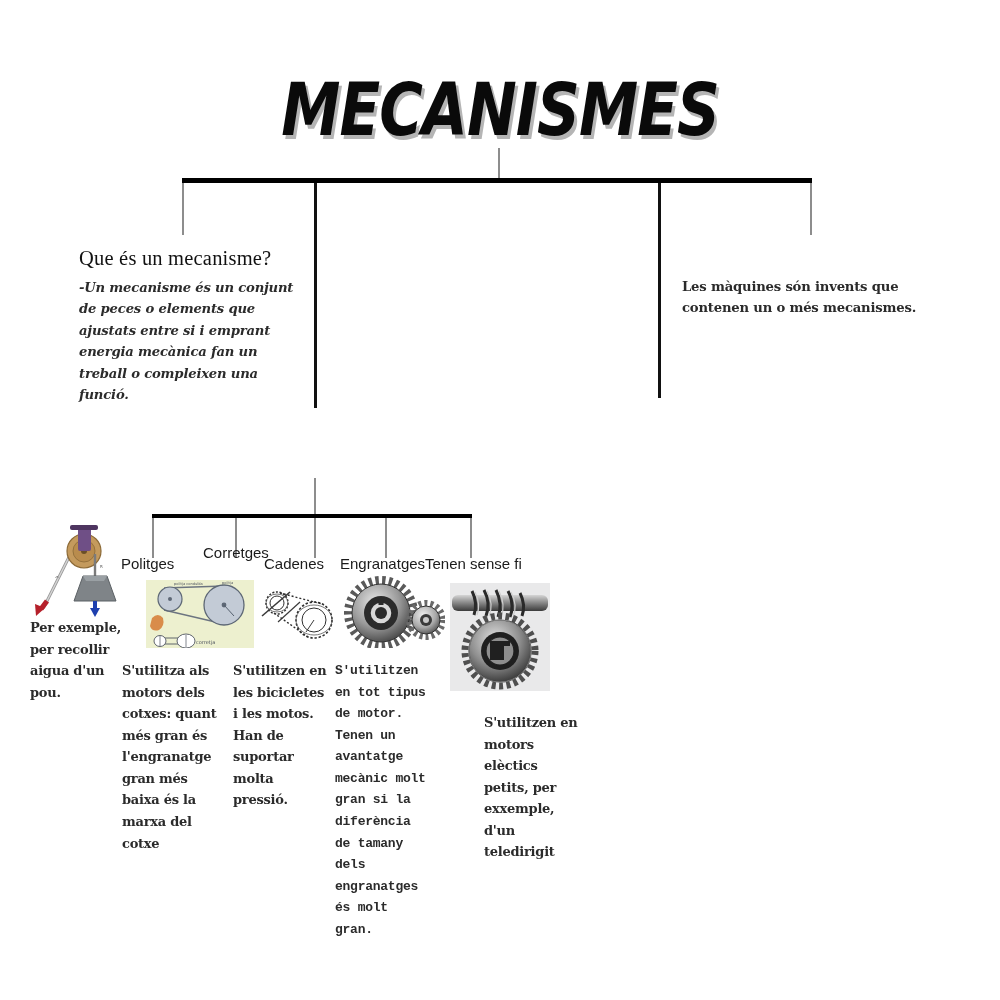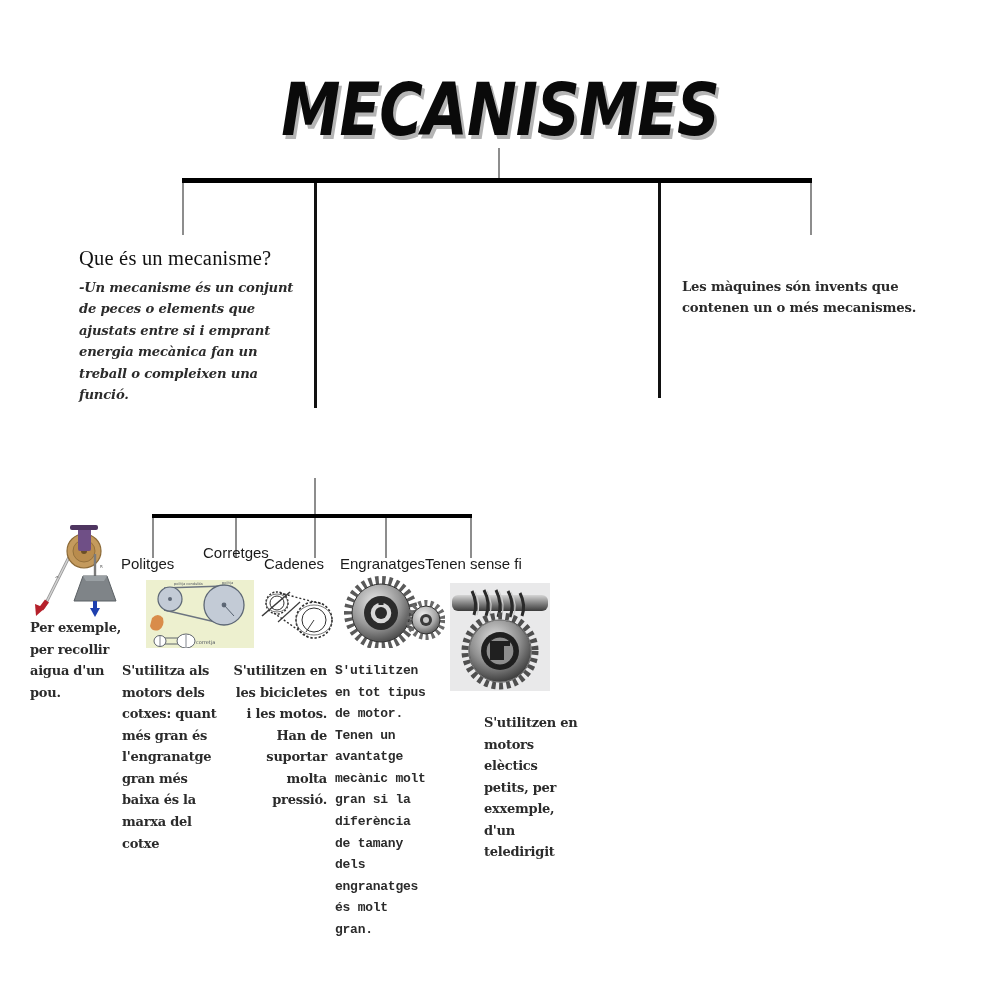--- a/index.html
+++ b/index.html
@@ -259,19 +259,19 @@
       <circle cx="50" cy="68" r="31" fill="url(#wheel)" stroke="#262626" stroke-width="1.2"></circle>
       <circle cx="50" cy="68" r="19" fill="#1f1f1f"></circle>
       <circle cx="50" cy="68" r="14" fill="#8e8e8e" stroke="#1f1f1f" stroke-width="1.2"></circle>
       <path d="M40 58 h20 v5 h-6 v14 h-14 z" fill="#202020"></path>
       <circle cx="50" cy="68" r="31" fill="none" stroke="#f2f2f2" stroke-width=".8" opacity=".5"></circle>
     </svg>
   </div>
 
   <div class="cat-desc" style="left:122px;top:660px;width:96px;">S'utilitza als motors dels cotxes: quant més gran és l'engranatge gran més baixa és la marxa del cotxe</div>
 
-  <div class="cat-desc" style="left:233px;top:660px;width:94px;text-align:right;">S'utilitzen en les bicicletes i les motos. Han de suportar molta pressió.</div>
+  <div class="cat-desc" style="left:233px;top:660px;width:94px;">S'utilitzen en les bicicletes i les motos. Han de suportar molta pressió.</div>
 
   <div class="cat-desc" style="left:335px;top:660px;width:94px;font-family:Liberation Mono, monospace;">S'utilitzen en tot tipus de motor. Tenen un avantatge mecànic molt gran si la diferència de tamany dels engranatges és molt gran.</div>
 
   <div class="cat-desc" style="left:440px;top:712px;width:100px;margin-left:44px;">S'utilitzen en motors elèctics petits, per exxemple, d'un teledirigit</div>
 
 </div>
 
 </body></html>

